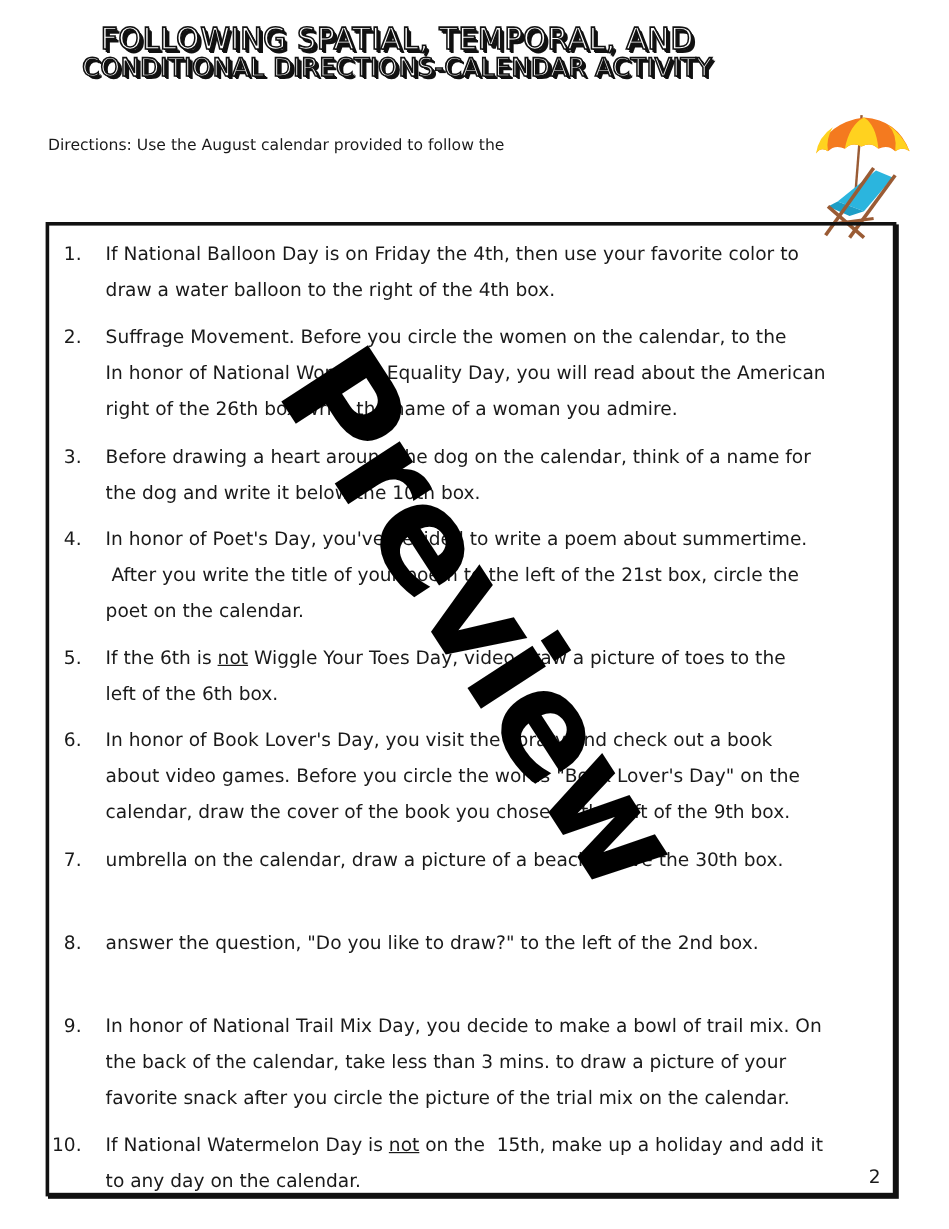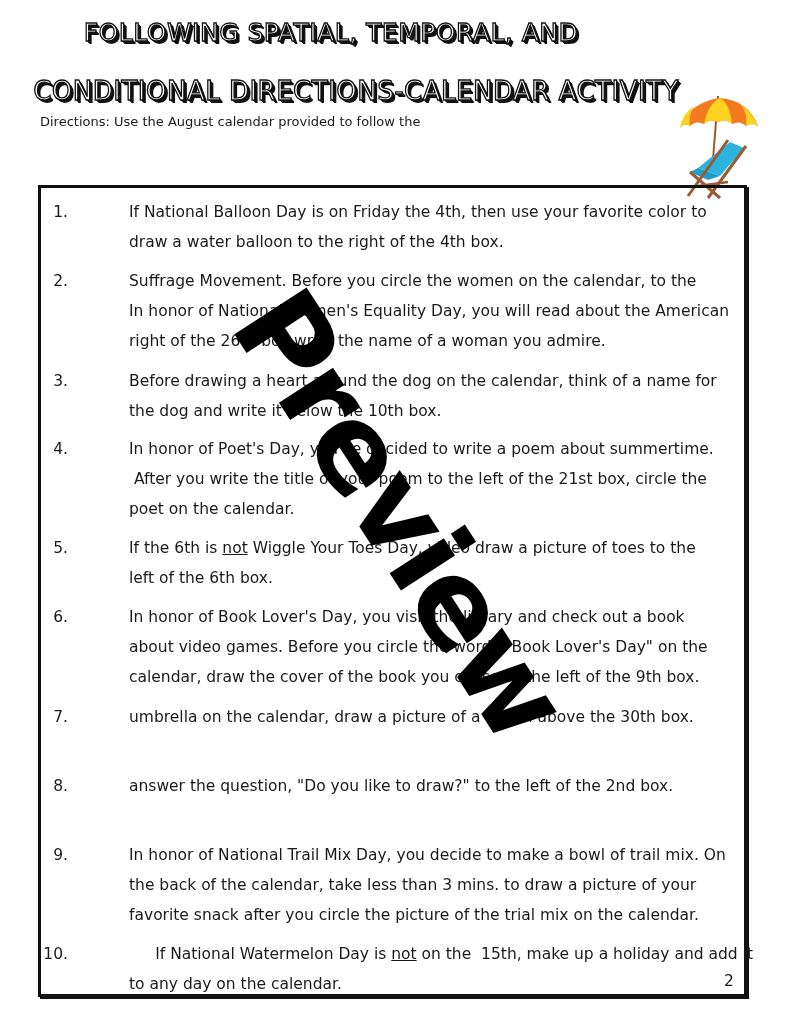--- a/index.html
+++ b/index.html
@@ -26,21 +26,21 @@
       letter-spacing: 0.5px;
       color: #ffffff;
       -webkit-text-stroke: 1.3px #111111;
       text-shadow:
         1px 1px 0 #111,
         2px 2px 0 #111,
         3px 3px 0 #111;
       white-space: nowrap;
     }
     #title1 { top: 18px; }
-    #title2 { top: 76px; font-size: 26px; padding-left: 25px; }
+    #title2 { top: 44px; font-size: 21px; }
 
     .directions {
       position: absolute;
       left: 40px;
       top: 108px;
       width: 560px;
       font-size: 13px;
       line-height: 28px;
       color: #1a1a1a;
     }
@@ -86,21 +86,20 @@
     }
     .item .text {
       position: absolute;
       left: 88px;
       width: 665px;
       top: 0;
     }
     .item .line {
       display: block;
       white-space: nowrap;
-      margin-left: 41px;
     }
     u { text-decoration: underline; }
 
     .page-num {
       position: absolute;
       left: 724px;
       top: 972px;
       font-size: 15.5px;
     }
 
@@ -229,21 +228,21 @@
     <div class="text">
       <span class="line">In honor of National Trail Mix Day, you decide to make a bowl of trail mix. On</span>
       <span class="line">the back of the calendar, take less than 3 mins. to draw a picture of your</span>
       <span class="line">favorite snack after you circle the picture of the trial mix on the calendar.</span>
     </div>
   </div>
 
   <div class="item" style="top:939px;">
     <span class="num">10.</span>
     <div class="text">
-      <span class="line" style="white-space:pre;text-align:right;"><span>If National Watermelon Day is </span><u>not</u><span> on the  15th, make up a holiday and add it</span></span>
+      <span class="line" style="white-space:pre;"><span>If National Watermelon Day is </span><u>not</u><span> on the  15th, make up a holiday and add it</span></span>
       <span class="line">to any day on the calendar.</span>
     </div>
   </div>
 </div>
 
 <div class="page-num">2</div>
 
 <div class="watermark">
   <div class="watermark-text">Preview</div>
 </div>

